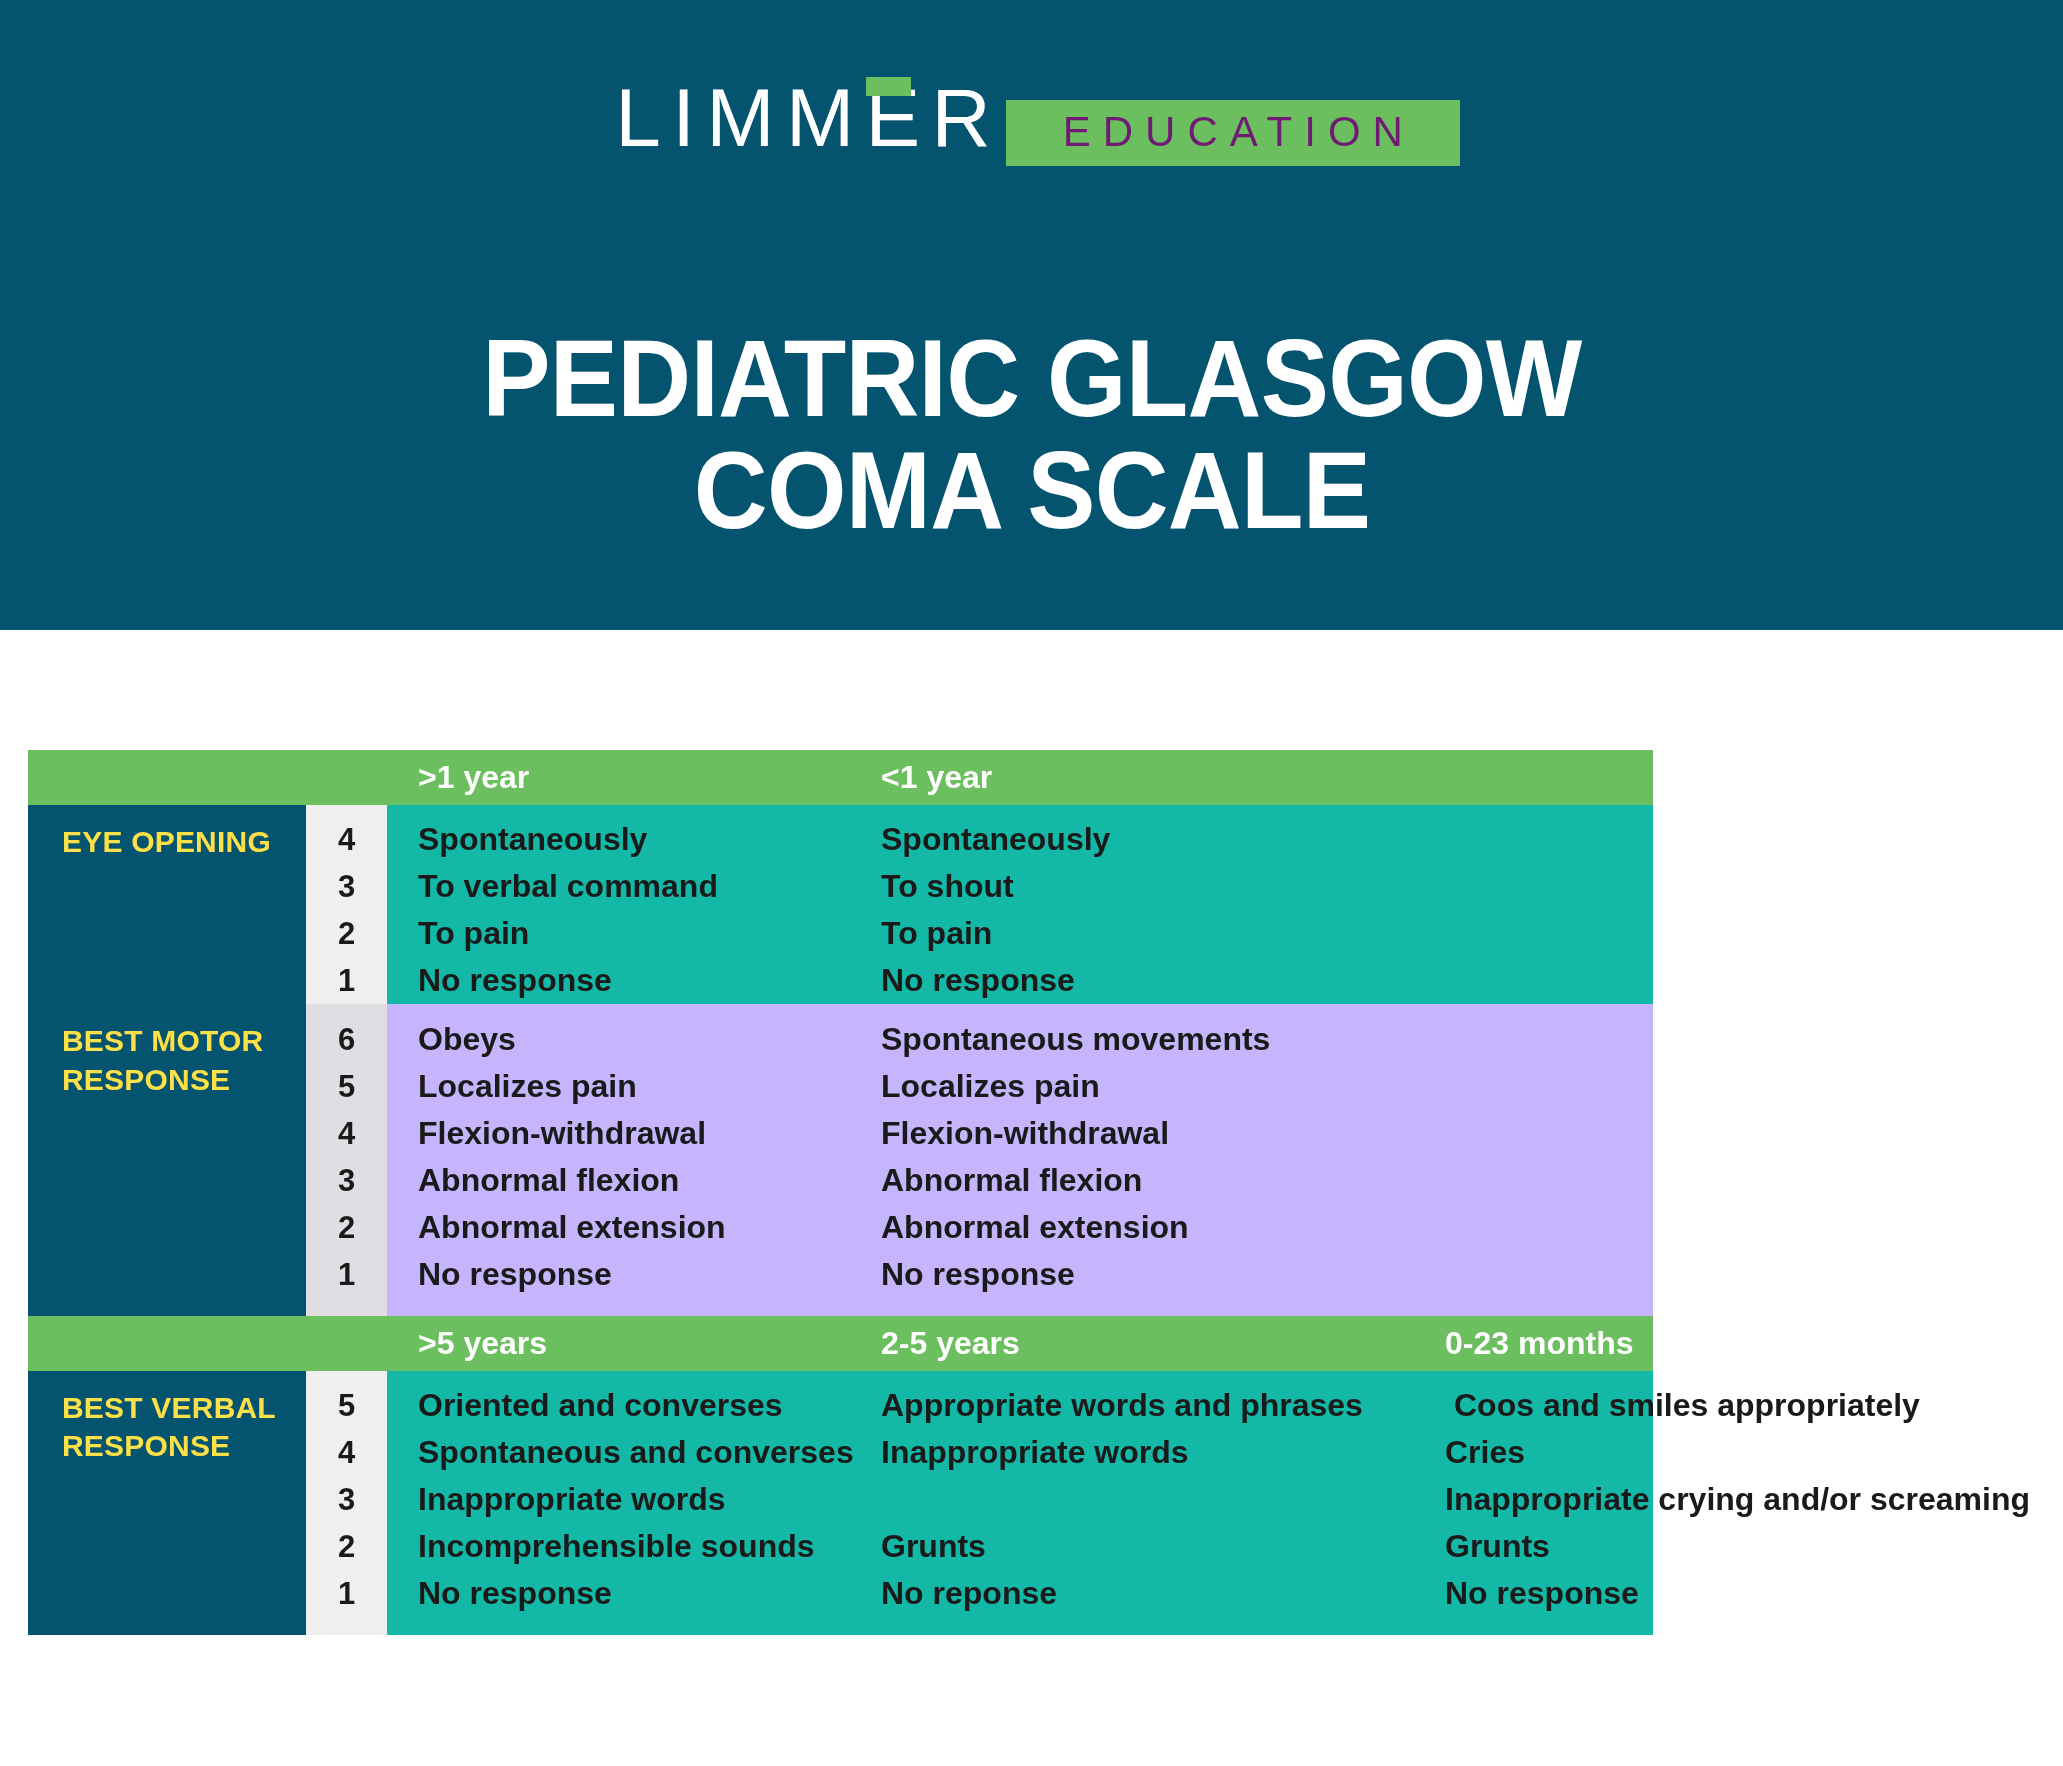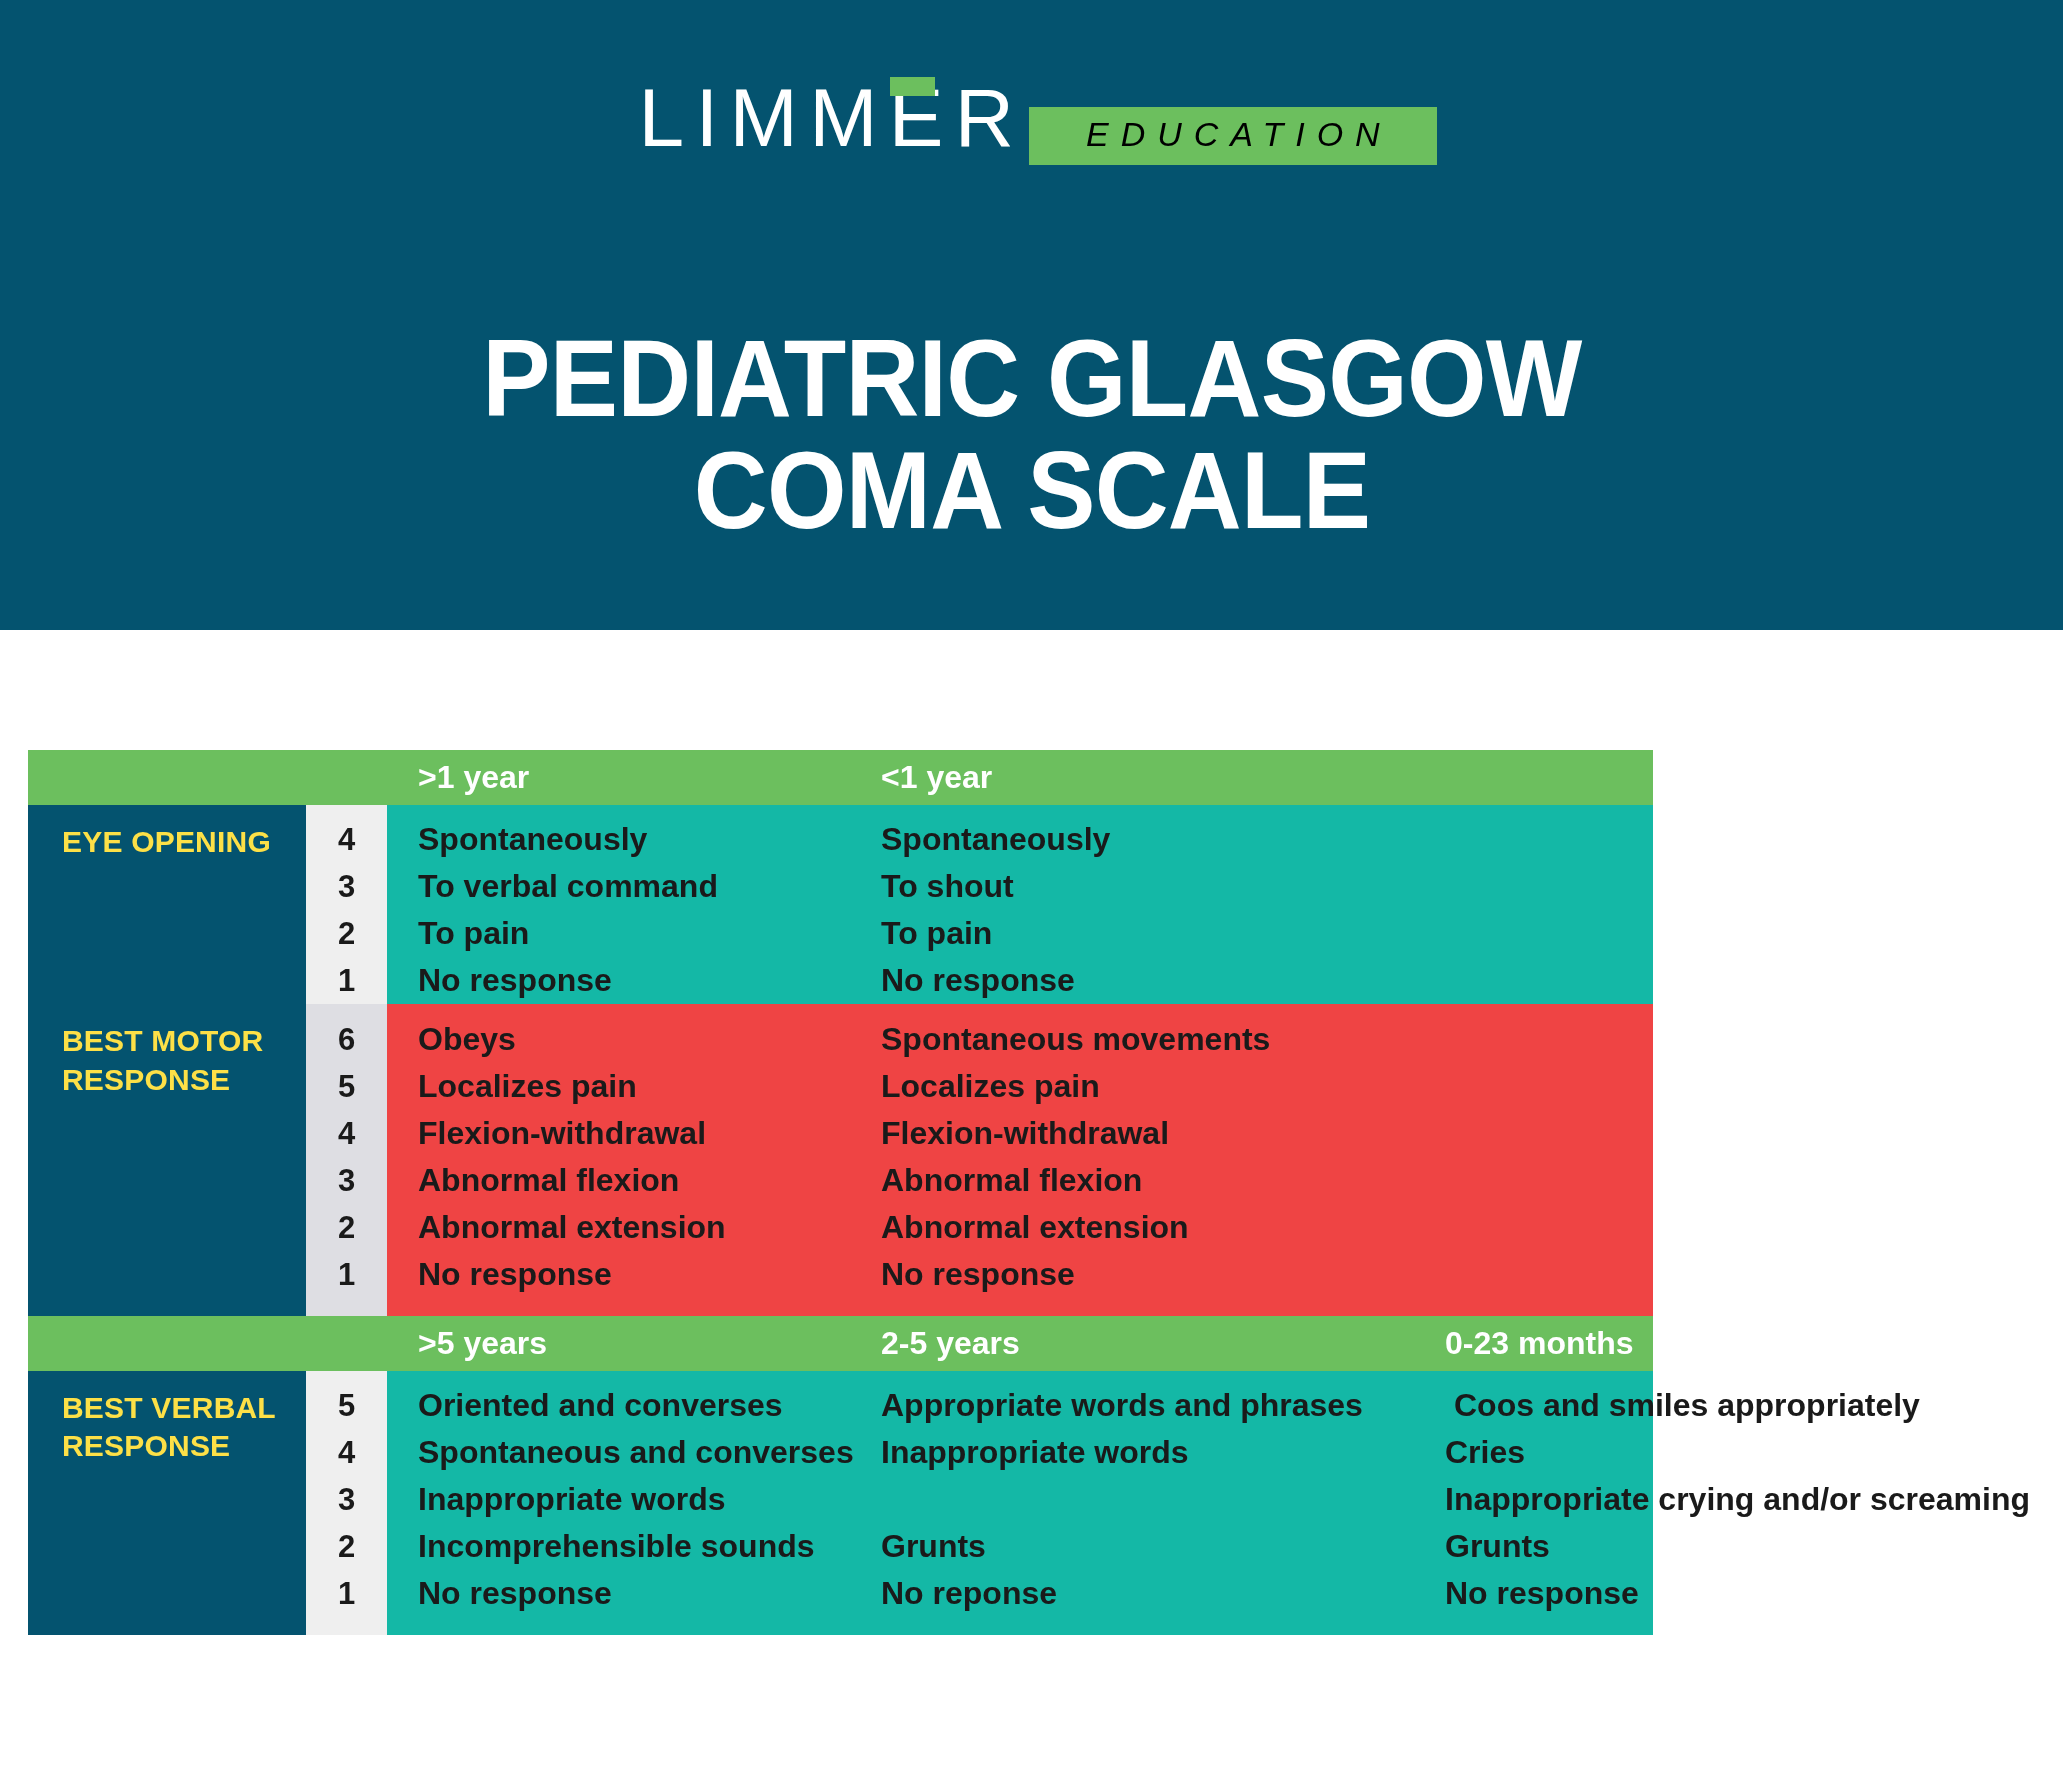--- a/index.html
+++ b/index.html
@@ -62,28 +62,27 @@
 
   .edu-bar {
     display: inline-block;
     margin-top: 18px;
     background: #6CBF5E;
     padding: 10.5px 45px 12px 45px;
     min-width: 193px;
   }
   .edu-bar-text {
     display: block;
-    font-size: 34px;
+    font-size: 42px;
     font-weight: 400;
     letter-spacing: 12px;
-    color: #000000;
+    color: #701a75;
     text-align: center;
     padding-left: 12px;
     line-height: 1.05;
-    font-style: italic;
   }
 
   .page-title {
     position: absolute;
     left: 0;
     top: 322px;
     width: 2064px;
     text-align: center;
     color: #ffffff;
     font-weight: 700;
@@ -165,21 +164,21 @@
   .section .col-label .lbl-line { display: block; white-space: nowrap; }
 
   .section .col-score {
     background: #EFEFEF;
     text-align: center;
     padding-top: 11.3px;
   }
   .section.alt .col-score { background: #DEDEE3; }
 
   .section .col-body { background: #14b8a6; padding-top: 11.3px; }
-  .section.alt .col-body { background: #ef4444; }
+  .section.alt .col-body { background: #c4b5fd; }
 
   .score-cell {
     height: 47px;
     line-height: 47px;
     font-size: 31px;
     font-weight: 700;
     color: #1a1a1a;
     text-align: center;
   }
 

